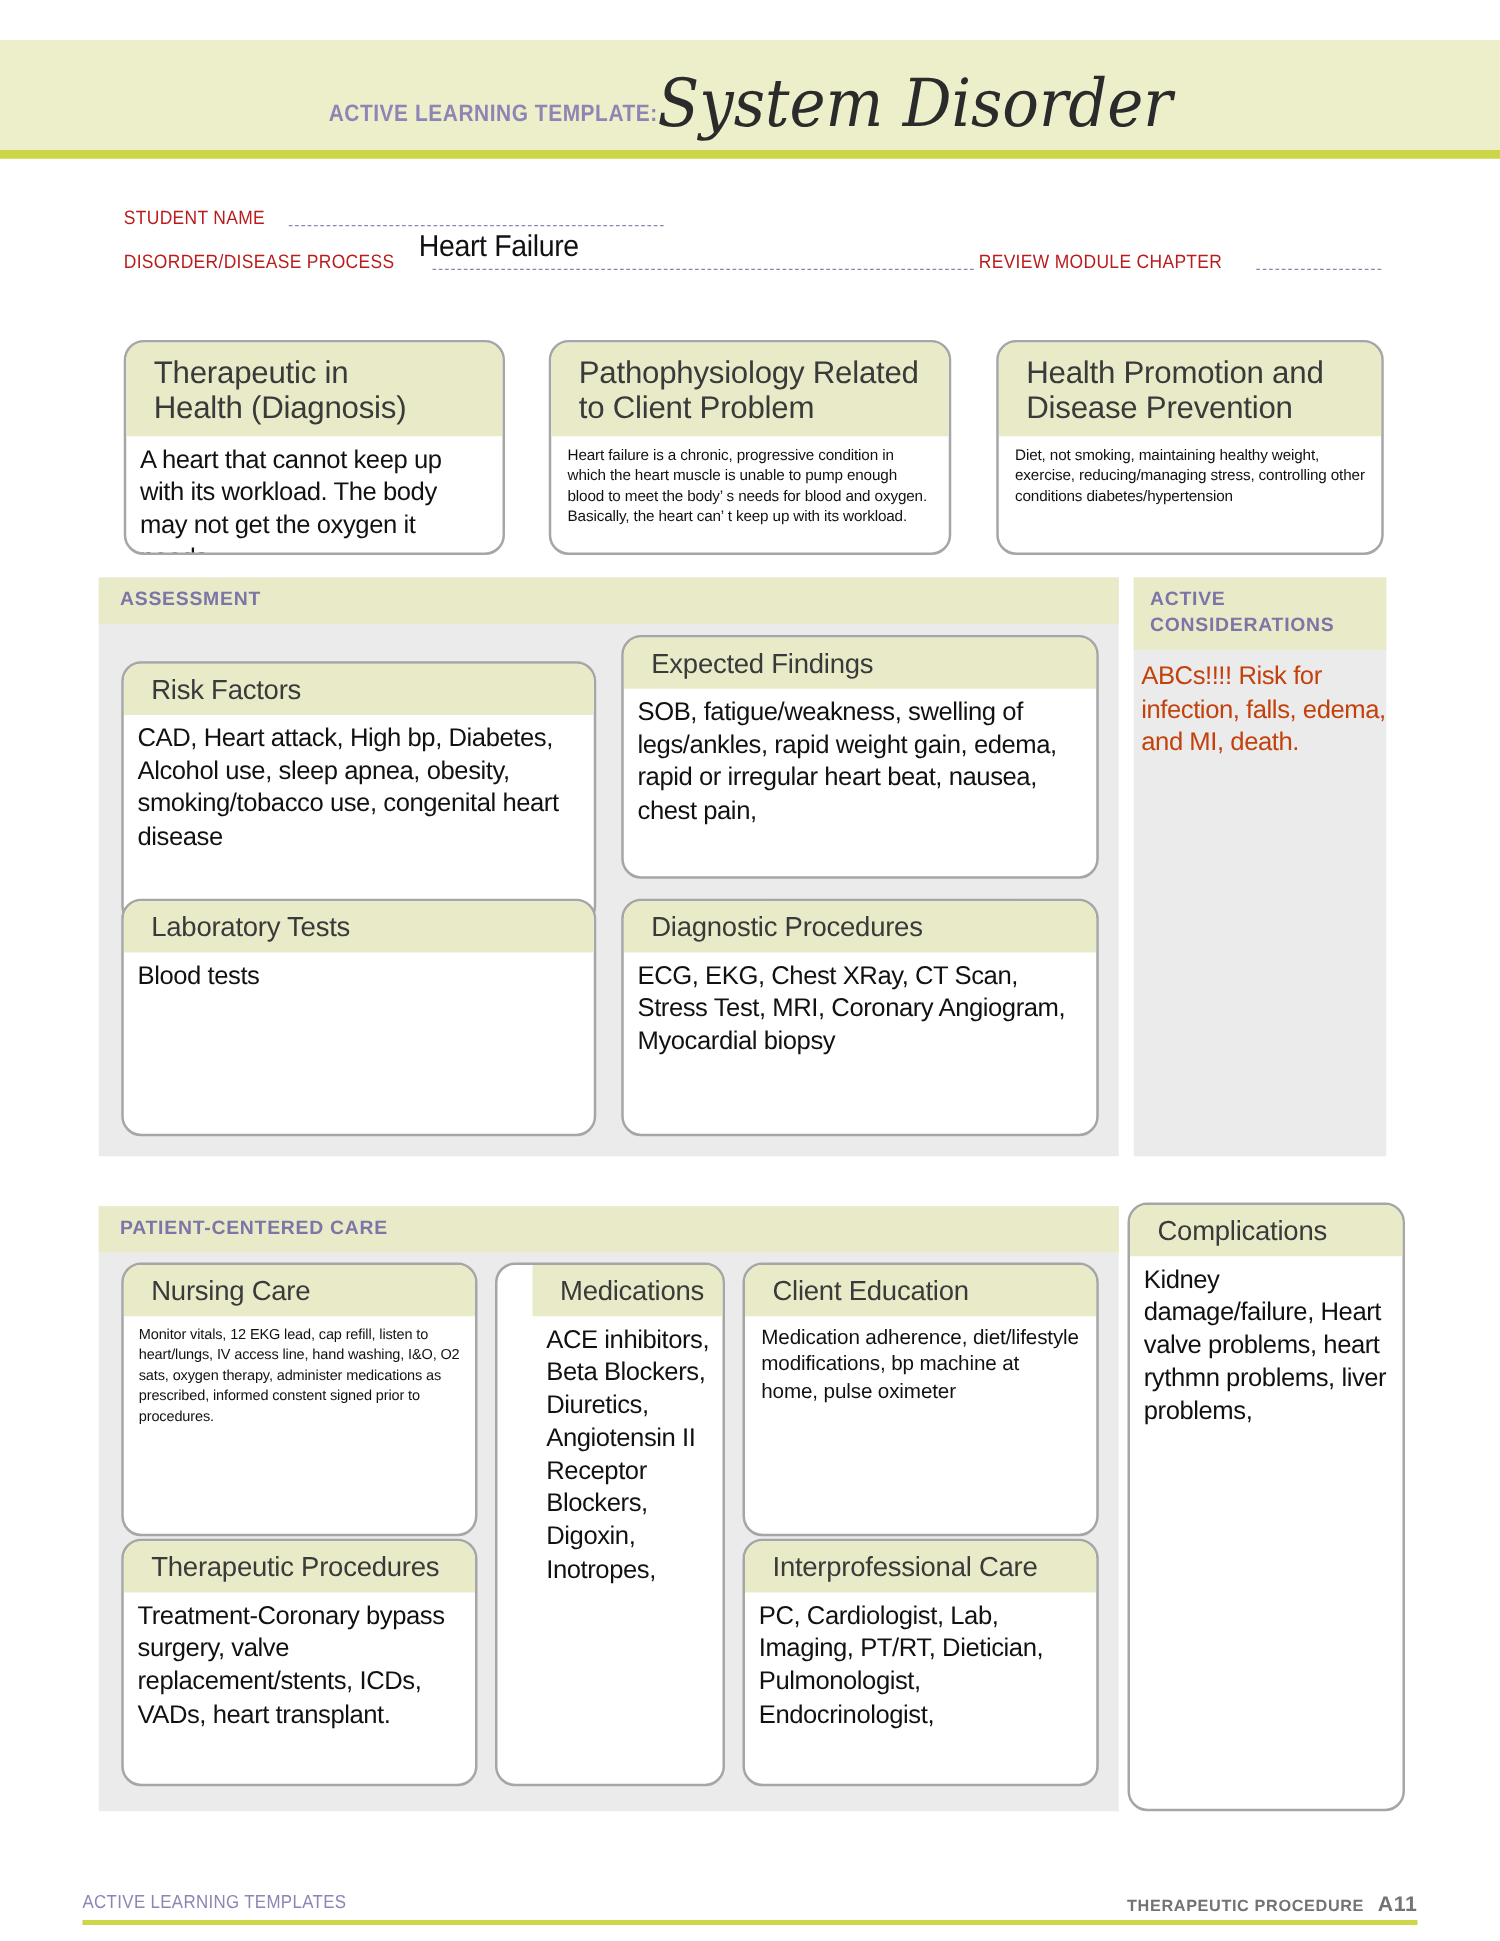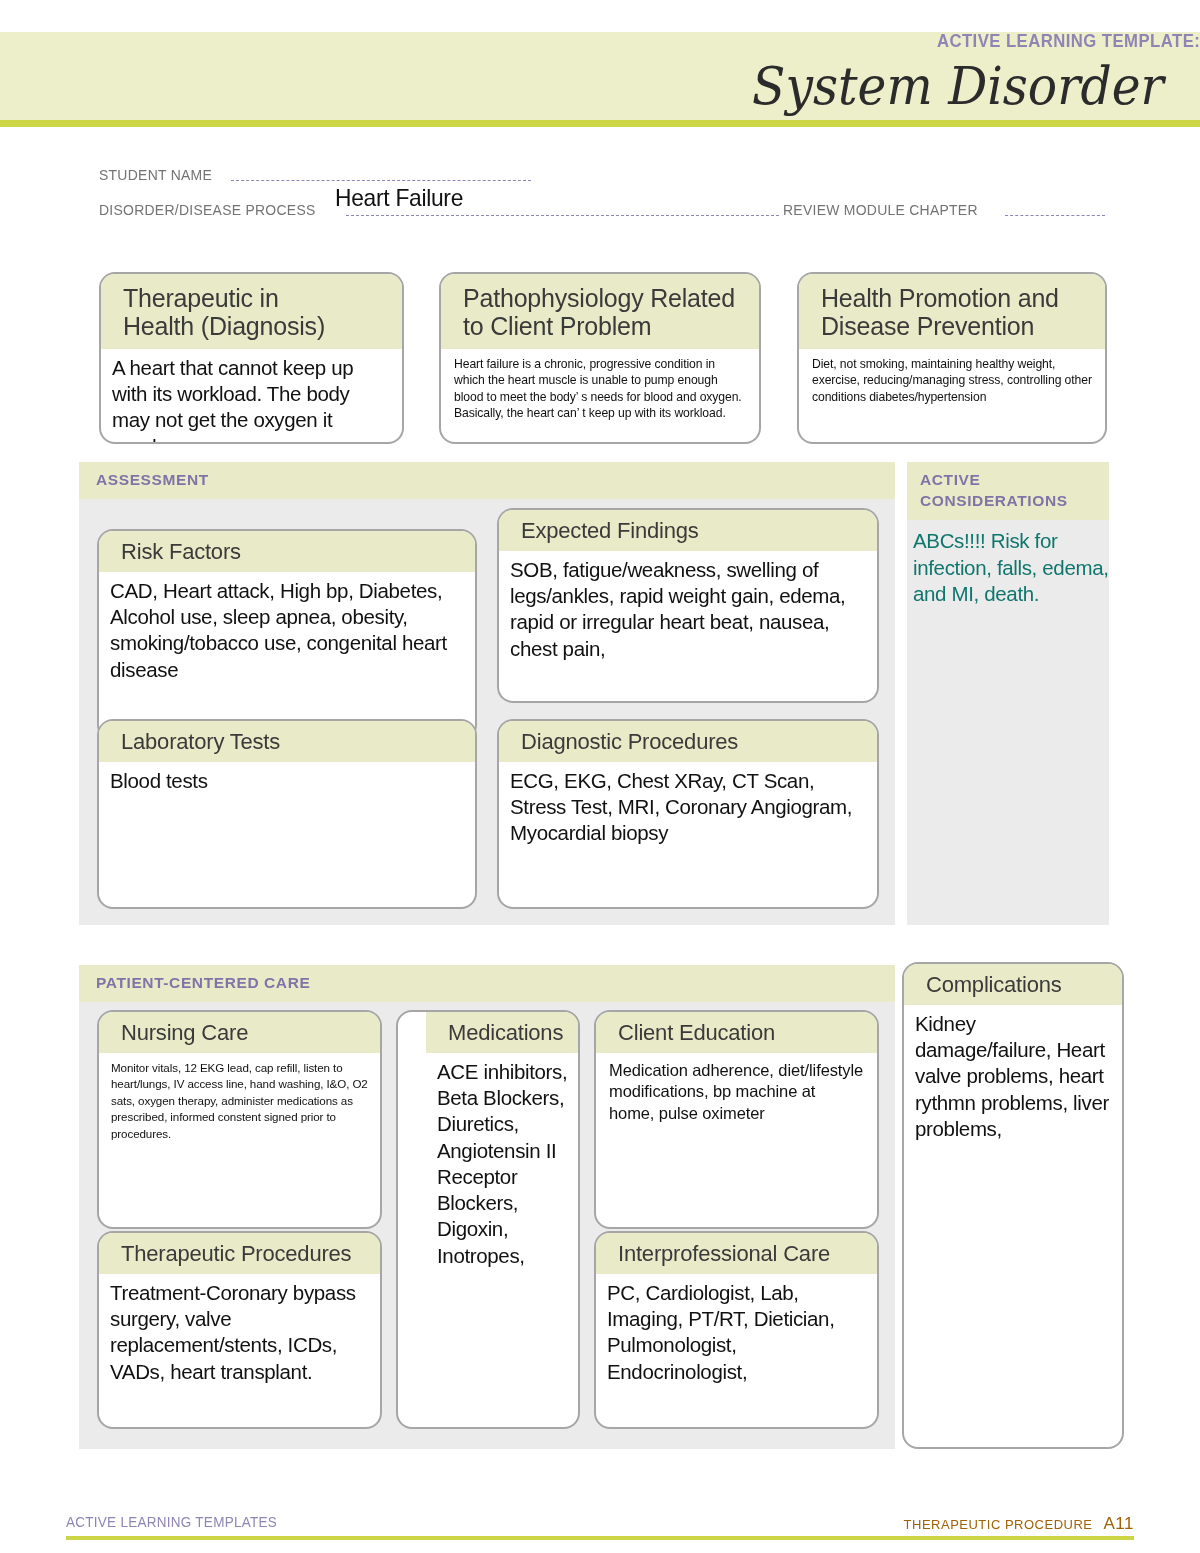--- a/index.html
+++ b/index.html
@@ -31,21 +31,20 @@
   .banner-inner {
     position: absolute;
     left: 0; top: 0;
     width: 1200px; height: 88px;
     display: flex;
     align-items: flex-end;
     justify-content: center;
     gap: 0;
     padding-bottom: 10px;
     box-sizing: border-box;
-    flex-direction: column;
   }
   .banner-kicker {
     font-size: 19px;
     letter-spacing: 0.5px;
     color: #8e85b5;
     font-weight: bold;
     font-stretch: condensed;
     transform: scaleX(0.88);
     transform-origin: right bottom;
     padding-bottom: 7px;
@@ -60,21 +59,21 @@
     white-space: nowrap;
     transform: scaleX(0.92);
     transform-origin: left bottom;
   }
 
   
   .meta {
     position: absolute;
     left: 99px; top: 160px;
     width: 1010px;
-    color: #737373;
+    color: #b91c1c;
   }
   .meta-row {
     display: flex;
     align-items: flex-end;
     font-size: 15.5px;
     letter-spacing: 0.3px;
     white-space: nowrap;
     height: 24px;
   }
   .meta-row.second { margin-top: 11px; }
@@ -193,21 +192,21 @@
     letter-spacing: 0.6px;
     line-height: 1.35;
     padding: 8px 0 0 13px;
     box-sizing: border-box;
   }
   #text-safety {
     position: absolute;
     left: 913px; top: 528px; width: 196px;
     font-size: 20.5px;
     line-height: 1.3;
-    color: #0f766e;
+    color: #c2410c;
     letter-spacing: -0.35px;
   }
   #card-complications { left: 902px; top: 962px; width: 222px; height: 487px; }
 
   
   #card-nursing { left: 97px;  top: 1010px; width: 285px; height: 219px; }
   #card-meds    { left: 396px; top: 1010px; width: 184px; height: 419px; padding-left: 28px; }
   #card-client  { left: 594px; top: 1010px; width: 285px; height: 219px; }
   #card-thera   { left: 97px;  top: 1231px; width: 285px; height: 198px; }
   #card-inter   { left: 594px; top: 1231px; width: 285px; height: 198px; }
@@ -225,26 +224,27 @@
     font-size: 15px;
     color: #8e85b5;
     letter-spacing: 0.3px;
     transform: scaleX(0.9);
     transform-origin: left top;
   }
   .footer-right {
     position: absolute;
     right: 66px; top: 1514px;
     font-size: 13px;
-    color: #a16207;
+    color: #737373;
     letter-spacing: 0.5px;
     display: flex;
     align-items: baseline;
     gap: 11px;
     white-space: nowrap;
+    font-weight: bold;
   }
   .footer-page { font-size: 17px; }
 </style>
 </head>
 <body>
 
 <div class="banner">
   <div class="banner-inner">
     <div class="banner-kicker">ACTIVE LEARNING TEMPLATE:</div>
     <div class="banner-title">System Disorder</div>

